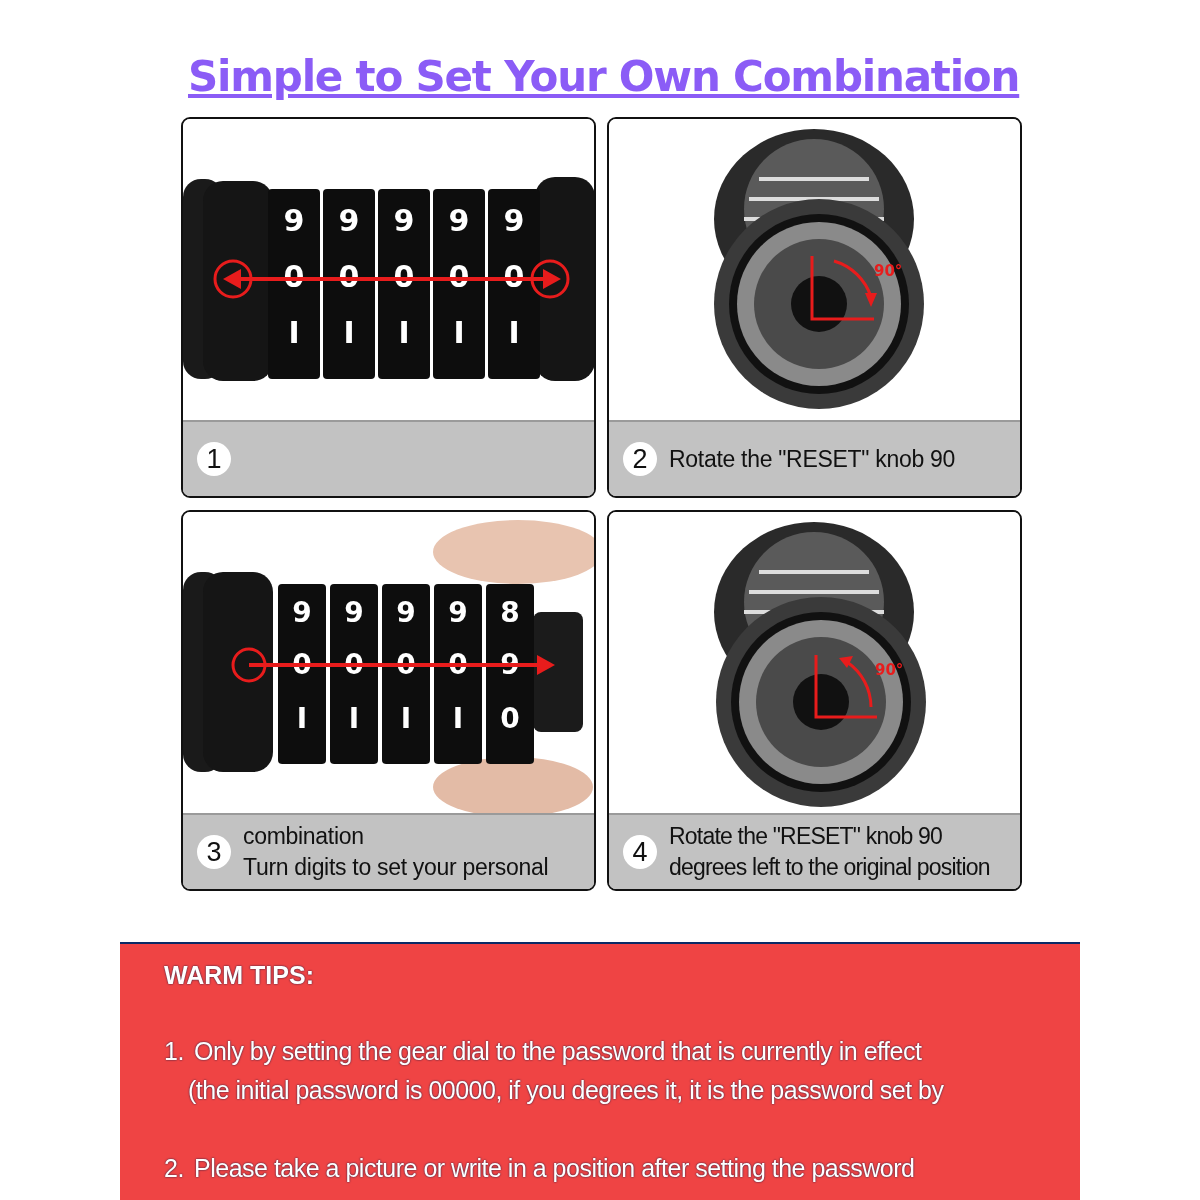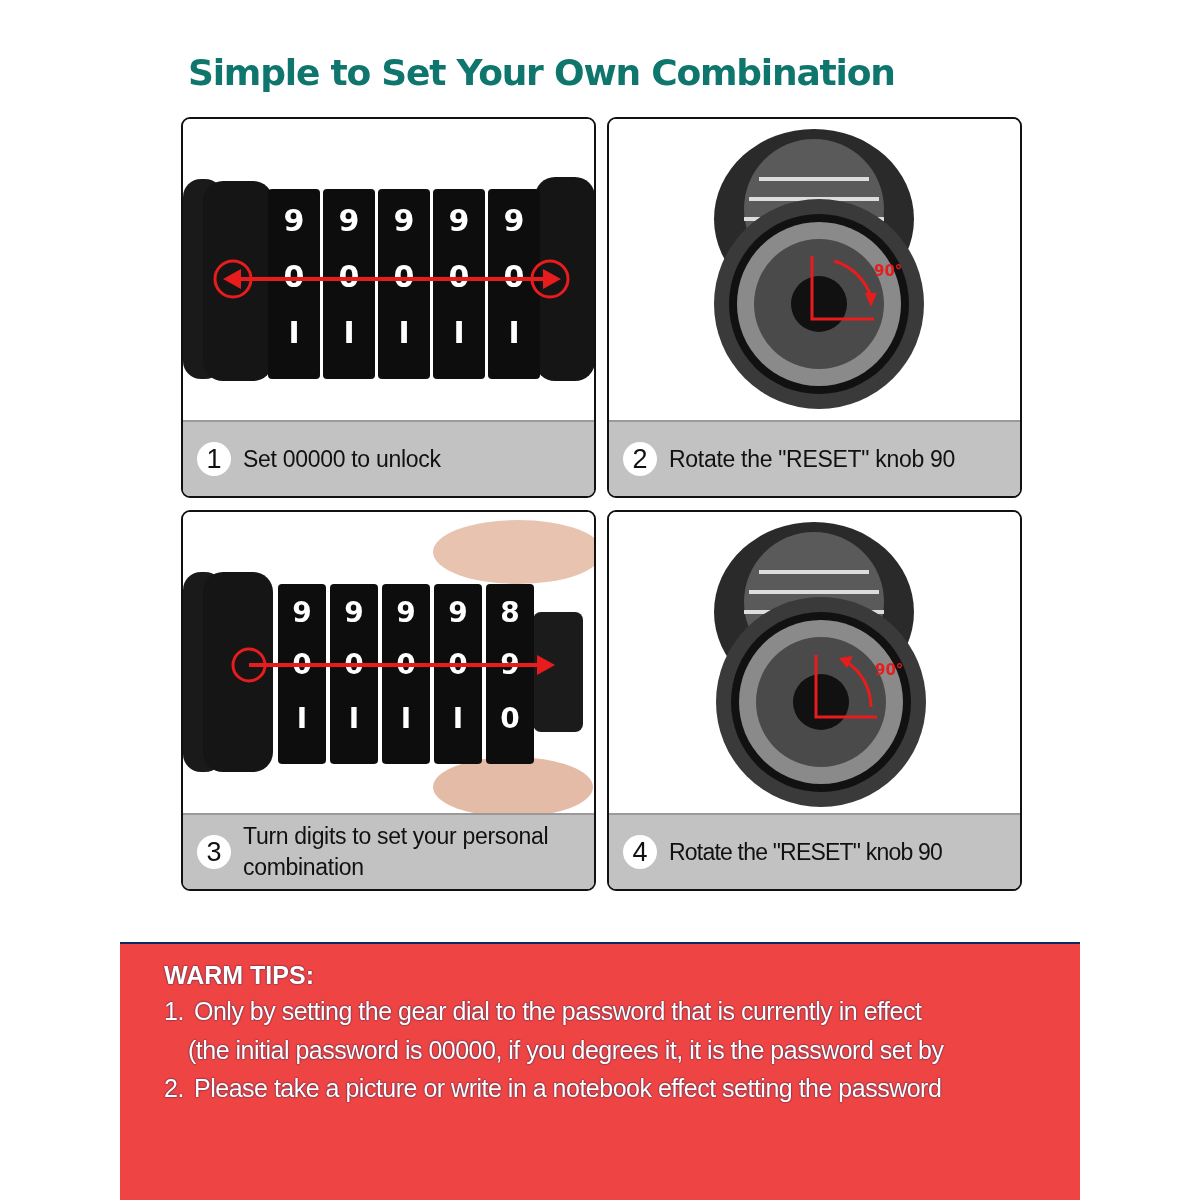--- a/index.html
+++ b/index.html
@@ -2,21 +2,21 @@
 <html><head>
 <meta charset="utf-8">
 <style>
   * { box-sizing: border-box; margin: 0; padding: 0; }
   html, body { width: 1200px; height: 1200px; background: #ffffff; overflow: hidden; }
   body { position: relative; font-family: "Liberation Sans", sans-serif; }
 
   .title {
     position: absolute; left: 188px; top: 52px;
     font-family: "DejaVu Sans", sans-serif; font-weight: bold;
-    font-size: 36px; letter-spacing: -1.2px; color: #0f766e;
+    font-size: 42px; letter-spacing: -1.2px; color: #8b5cf6; text-decoration: underline;
   }
 
   .card {
     position: absolute; width: 415px; height: 381px;
     border: 2px solid #111; border-radius: 9px; overflow: hidden; background: #fff;
   }
   .card .photo { position: absolute; left: 0; top: 0; width: 100%; height: 302px; background: #fff; }
   .card .caption {
     position: absolute; left: 0; right: 0; bottom: 0; height: 76px;
     background: #c2c2c2; border-top: 2px solid #9a9a9a;
@@ -28,21 +28,21 @@
     font-size: 27px; color: #111; flex: none; margin-right: 12px;
   }
   .cap-text { font-size: 23px; line-height: 31px; color: #111; letter-spacing: -0.3px; }
 
   .tips {
     position: absolute; left: 120px; top: 942px; width: 960px; height: 298px;
     background: #ef4444; border-top: 2px solid #0a2a66; color: #fff;
     padding: 14px 0 0 44px;
   }
   .tips-title { font-size: 25px; font-weight: bold; line-height: 34px; text-shadow: 0 0 2px #001a44; }
-  .tip { font-size: 25px; line-height: 38.5px; letter-spacing: -0.5px; text-shadow: 0 0 2px #001a44; }
+  .tip { font-size: 25px; line-height: 38.5px; letter-spacing: -0.5px; text-shadow: 0 0 2px #001a44; margin-top: 40px; }
   .tip .n { display: inline-block; width: 30px; }
   .tip .cont { padding-left: 24px; display: block; }
 </style>
 </head>
 <body>
 
 <div class="title">Simple to Set Your Own Combination</div>
 
 <div class="card" style="left:181px; top:117px;">
   <div class="photo">
@@ -76,23 +76,20 @@
       </g>
       <circle cx="50" cy="160" r="18" fill="none" stroke="#e81c1c" stroke-width="3"></circle>
       <circle cx="367" cy="160" r="18" fill="none" stroke="#e81c1c" stroke-width="3"></circle>
       <line x1="48" y1="160" x2="370" y2="160" stroke="#e81c1c" stroke-width="4"></line>
       <polygon points="40,160 58,150 58,170" fill="#e81c1c"></polygon>
       <polygon points="378,160 360,150 360,170" fill="#e81c1c"></polygon>
     </svg>
   </div>
   <div class="caption">
     <div class="num">1</div>
-    <div class="cap-text">
-      <span>Set 00000 to unlock</span>
-    </div>
   </div>
 </div>
 
 <div class="card" style="left:607px; top:117px;">
   <div class="photo">
     <svg width="415" height="302" viewBox="0 0 415 302">
       <ellipse cx="205" cy="100" rx="100" ry="90" fill="#2a2a2a"></ellipse>
       <ellipse cx="205" cy="90" rx="70" ry="70" fill="#5a5a5a"></ellipse>
       <path d="M150 60 L260 60 M140 80 L270 80 M135 100 L275 100" stroke="#ddd" stroke-width="4"></path>
       <circle cx="210" cy="185" r="105" fill="#3a3a3a"></circle>
@@ -145,22 +142,22 @@
           <text x="327" y="216">0</text>
       </g>
       <circle cx="66" cy="153" r="16" fill="none" stroke="#e81c1c" stroke-width="3"></circle>
       <line x1="66" y1="153" x2="360" y2="153" stroke="#e81c1c" stroke-width="4"></line>
       <polygon points="372,153 354,143 354,163" fill="#e81c1c"></polygon>
     </svg>
   </div>
   <div class="caption">
     <div class="num">3</div>
     <div class="cap-text">
+      <div>combination</div>
       <div>Turn digits to set your personal</div>
-      <div>combination</div>
     </div>
   </div>
 </div>
 
 <div class="card" style="left:607px; top:510px;">
   <div class="photo">
     <svg width="415" height="302" viewBox="0 0 415 302">
       <ellipse cx="205" cy="100" rx="100" ry="90" fill="#2a2a2a"></ellipse>
       <ellipse cx="205" cy="90" rx="70" ry="70" fill="#5a5a5a"></ellipse>
       <path d="M150 60 L260 60 M140 80 L270 80 M135 100 L275 100" stroke="#ddd" stroke-width="4"></path>
@@ -172,26 +169,27 @@
       <path d="M207 143 L207 205 L268 205" fill="none" stroke="#e81c1c" stroke-width="3"></path>
       <path d="M262 195 A 55 55 0 0 0 238 150" fill="none" stroke="#e81c1c" stroke-width="3"></path>
       <polygon points="230,146 244,144 238,156" fill="#e81c1c"></polygon>
       <text x="266" y="163" fill="#e81c1c" font-family="DejaVu Sans, sans-serif" font-weight="bold" font-size="15">90°</text>
     </svg>
   </div>
   <div class="caption">
     <div class="num">4</div>
     <div class="cap-text" style="letter-spacing:-0.8px;">
       <div>Rotate the "RESET" knob 90</div>
+      <div>degrees left to the original position</div>
     </div>
   </div>
 </div>
 
 <div class="tips">
   <div class="tips-title">WARM TIPS:</div>
   <div class="tip">
     <span class="n">1.</span><span>Only by setting the gear dial to the password that is currently in effect</span>
     <span class="cont">(the initial password is 00000, if you degrees it, it is the password set by</span>
   </div>
   <div class="tip">
-    <span class="n">2.</span><span>Please take a picture or write in a notebook effect setting the password</span>
+    <span class="n">2.</span><span>Please take a picture or write in a position after setting the password</span>
   </div>
 </div>
 
 </body></html>

